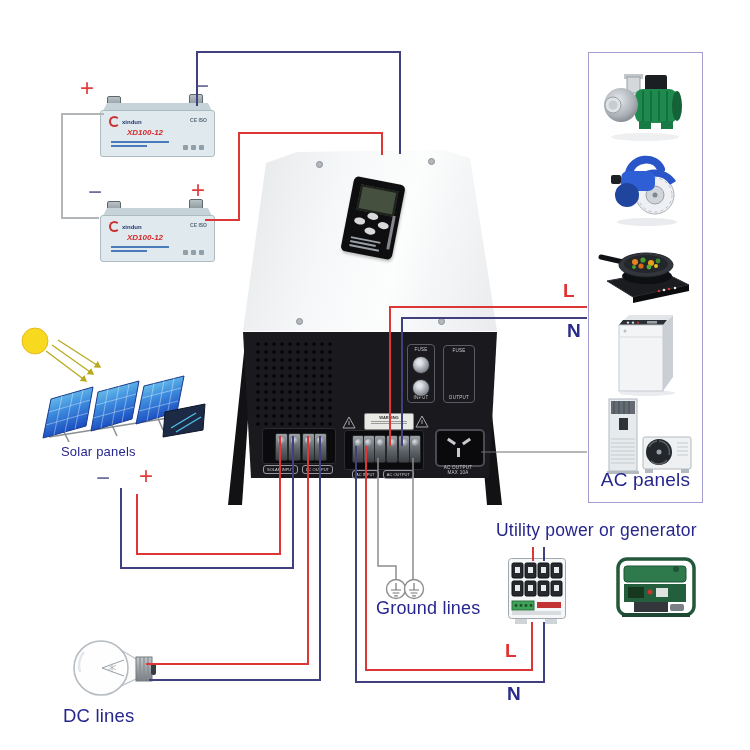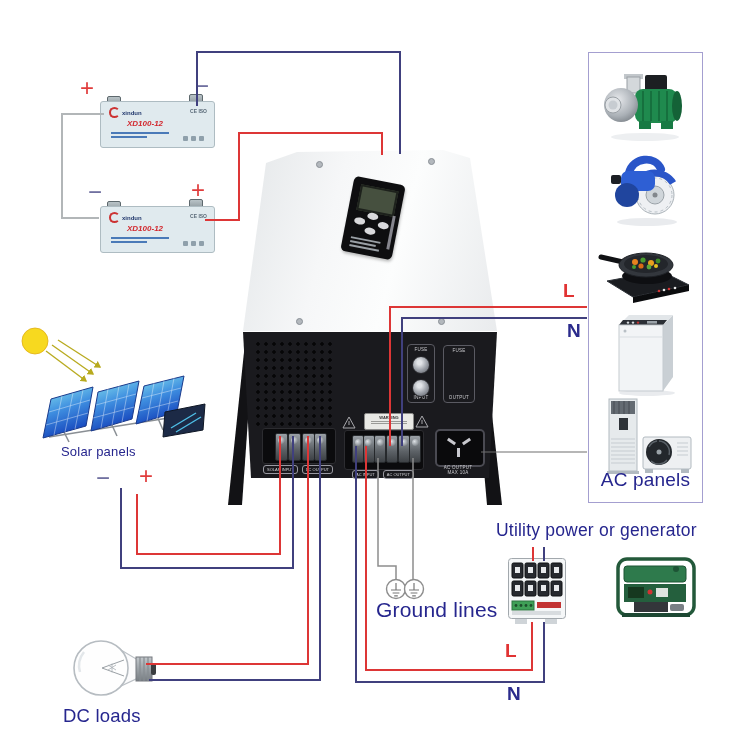--- a/index.html
+++ b/index.html
@@ -9,21 +9,21 @@
   
   .cap{position:absolute;color:#26268e;font-weight:500;letter-spacing:.2px;white-space:nowrap;}
   .sign{position:absolute;font-size:24px;font-weight:400;line-height:1;}
   .sign.red{color:#e03c3c;} .sign.blu{color:#6a6a9c;}
   .ln{position:absolute;font-size:19px;font-weight:600;line-height:1;}
   .ln.red{color:#e13333;} .ln.blu{color:#2b2b8c;}
   
   .battery{position:absolute;width:115px;height:62px;}
   .bat-top{position:absolute;left:0;top:2px;width:115px;height:14px;background:#c6d3d8;
            clip-path:polygon(7px 0,108px 0,115px 14px,0 14px);}
-  .bat-face{position:absolute;left:0;top:0;width:113px;height:45px;background:#e0eaee;
+  .bat-face{position:absolute;left:0;top:9px;width:113px;height:45px;background:#e0eaee;
             border:1px solid #aebcc2;border-radius:3px;overflow:hidden;}
   .bat-term{position:absolute;width:12px;height:11px;background:linear-gradient(#b9c3c7,#828d92);
             border:1px solid #5d686d;border-radius:2px;top:-5px;}
   .bat-logo{position:absolute;left:8px;top:5px;display:flex;align-items:center;gap:2px;}
   .swoosh{width:7px;height:7px;border:2px solid #c33;border-radius:50%;border-right-color:transparent;
           display:inline-block;}
   .bat-brand{font-size:6px;color:#233a6e;font-weight:700;}
   .bat-cert{position:absolute;right:7px;top:6px;font-size:5px;color:#5a6a78;font-weight:700;}
   .bat-model{position:absolute;left:26px;top:17px;font-size:8px;color:#d2282e;font-weight:700;font-style:italic;}
   .bat-line{position:absolute;height:2px;background:#4a7ab8;}
@@ -193,21 +193,21 @@
     <circle cx="35" cy="34" r="27" fill="#fefefe" stroke="#b6bcc1" stroke-width="1.6"></circle>
     <path d="M18,18 A22,22 0 0 0 14,38" stroke="#e3e7ea" stroke-width="2.5" fill="none"></path>
     <path d="M58,26 L36,34 L58,42" stroke="#9aa0a5" stroke-width="1" fill="none"></path>
     <path d="M46,29.5 L46,38.5 M42,31 L50,36 M42,36 L50,31" stroke="#aab0b5" stroke-width="0.8" fill="none"></path>
     <rect x="70" y="23" width="16" height="24" fill="url(#bg1)" stroke="#74797e" stroke-width="1"></rect>
     <line x1="74" y1="23" x2="74" y2="47" stroke="#868c91" stroke-width="1.2"></line>
     <line x1="78" y1="23" x2="78" y2="47" stroke="#868c91" stroke-width="1.2"></line>
     <line x1="82" y1="23" x2="82" y2="47" stroke="#868c91" stroke-width="1.2"></line>
     <rect x="85" y="29" width="5" height="12" rx="2" fill="#3a3d40"></rect>
   </svg>
-  <span class="cap" style="left:63px;top:705px;font-size:18.5px;">DC loads</span>
+  <span class="cap" style="left:63px;top:705px;font-size:18.5px;">DC lines</span>
 
   <div class="inv-body"></div>
   <div class="screw" style="left:316px;top:161px;"></div>
   <div class="screw" style="left:428px;top:158px;"></div>
   <div class="screw" style="left:296px;top:318px;"></div>
   <div class="screw" style="left:438px;top:318px;"></div>
 
   <div class="inv-panel">
     <div class="lcd"></div>
     <div class="pbtn" style="left:20px;top:33px;"></div>
@@ -442,21 +442,21 @@
     <circle cx="36" cy="36" r="2.5" fill="#d23333"></circle>
     <rect x="42" y="32" width="12" height="9" fill="#dfe3df"></rect>
     <rect x="20" y="46" width="34" height="10" fill="#33363a"></rect>
     <rect x="56" y="48" width="14" height="7" rx="2" fill="#7a8086"></rect>
     <rect x="8" y="57" width="68" height="4" fill="#1d4833"></rect>
   </svg>
 
   <span class="ln red" style="left:505px;top:641px;">L</span>
   <span class="ln blu" style="left:507px;top:684px;">N</span>
 
-  <span class="cap" style="left:376px;top:598px;font-size:21px;">Ground lines</span>
+  <span class="cap" style="left:376px;top:598px;font-size:18px;">Ground lines</span>
 
   <span class="ln red" style="left:563px;top:281px;">L</span>
   <span class="ln blu" style="left:567px;top:321px;">N</span>
 
   <svg class="abs" style="left:0;top:0;pointer-events:none;" width="750" height="750" viewBox="0 0 750 750">
     <path class="w-gray" d="M104,114 L62,114 L62,218 L99,218"></path>
     <path class="w-blue" d="M197,106 L197,52 L400,52 L400,154"></path>
     <path class="w-red" d="M205,220 L239,220 L239,133 L382,133 L382,155"></path>
     <path class="w-red" d="M280,436 L280,554 L137,554 L137,494"></path>
     <path class="w-blue" d="M293,436 L293,568 L121,568 L121,488"></path>

